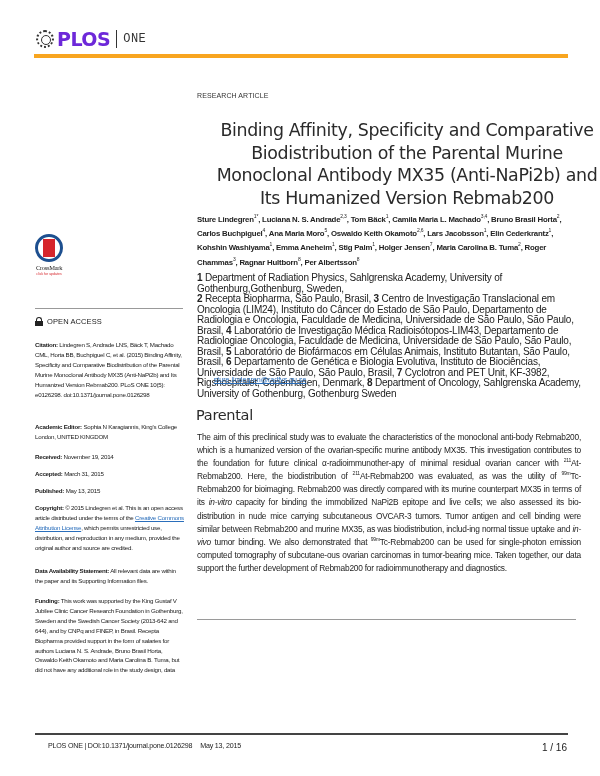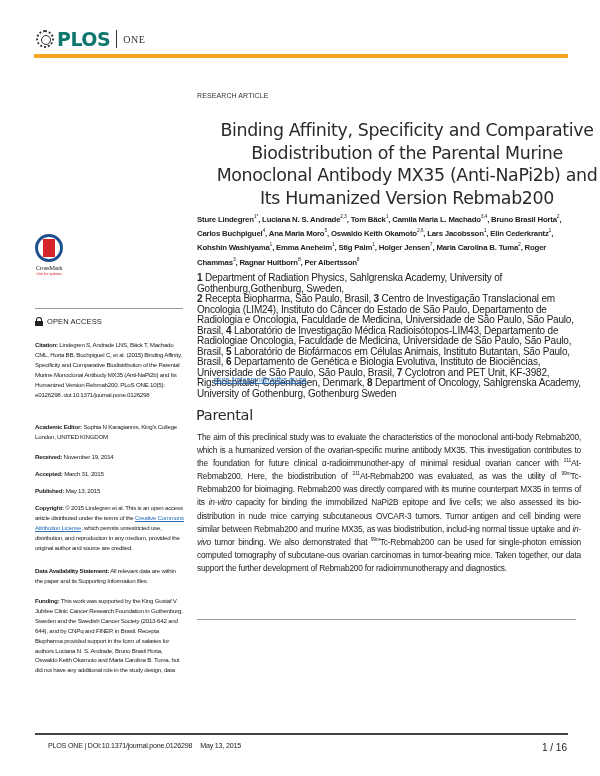--- a/index.html
+++ b/index.html
@@ -3,23 +3,23 @@
 <meta charset="utf-8">
 <style>
   html, body { margin: 0; padding: 0; background: #ffffff; }
   body { width: 600px; height: 776px; position: relative; overflow: hidden; font-family: "Liberation Sans", sans-serif; color: #222; }
   .abs { position: absolute; }
 
   
   .logo { left: 36px; top: 28px; height: 22px; display: flex; align-items: center; }
   .logo-mark { width: 18px; height: 18px; border: 2px dotted #333; border-radius: 50%; box-sizing: border-box; margin-right: 3px; position: relative; }
   .logo-mark::after { content: ""; position: absolute; left: 3px; top: 3px; width: 8px; height: 8px; border: 1px solid #333; border-radius: 50%; }
-  .logo-plos { font-weight: bold; font-size: 19px; color: #0f766e; letter-spacing: -0.5px; font-family: "DejaVu Sans", sans-serif; }
+  .logo-plos { font-weight: bold; font-size: 19px; color: #6d28d9; letter-spacing: -0.5px; font-family: "DejaVu Sans", sans-serif; }
   .logo-sep { width: 1px; height: 18px; background: #333; margin: 0 6px 0 6px; }
-  .logo-one { font-size: 10px; color: #333; letter-spacing: 0.5px; font-family: Liberation Serif, serif; }
+  .logo-one { font-size: 12px; color: #333; letter-spacing: 0.5px; font-family: Liberation Mono, monospace; }
   .top-rule { left: 34px; top: 54px; width: 534px; height: 4px; background: #f8a51f; }
 
   
   .kicker { left: 197px; top: 92px; font-size: 7px; color: #333; letter-spacing: 0.1px; }
   .title { left: 196px; top: 103px; width: 390px; font-family: "DejaVu Sans", sans-serif; font-size: 17.4px; line-height: 22.6px; color: #2a2a2a; letter-spacing: -0.35px; font-weight: normal; margin: 16px; text-align: center; }
   .authors { left: 197px; top: 211px; width: 385px; font-size: 7.8px; line-height: 10.6px; font-weight: bold; color: #222; letter-spacing: -0.2px; }
   .authors sup { font-size: 5px; font-weight: normal; }
   .affils { left: 197px; top: 273px; width: 385px; font-size: 10px; line-height: 10.5px; color: #222; letter-spacing: -0.2px; }
   .affils b { font-weight: bold; }
   .email { left: 197px; top: 376px; font-size: 7.1px; color: #222; }

